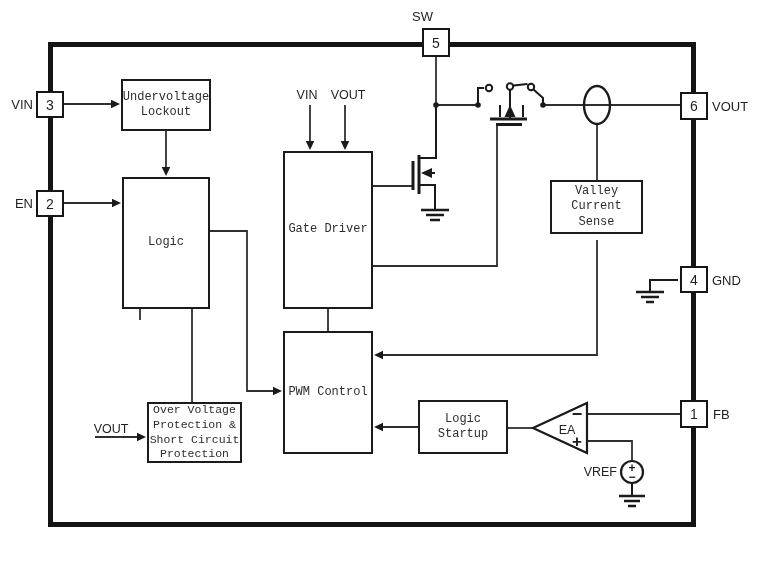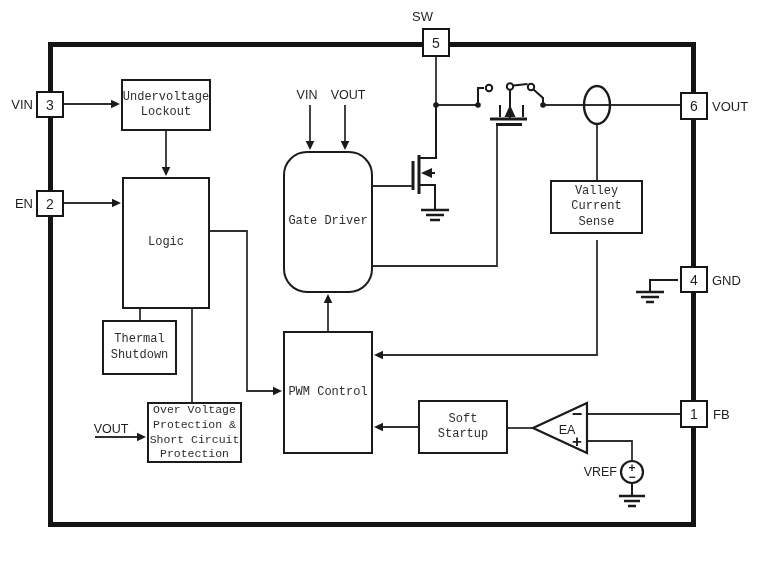--- a/index.html
+++ b/index.html
@@ -134,47 +134,43 @@
 
   <div class="block" style="left:121px;top:79px;width:90px;height:52px;">
     <div>Undervoltage</div>
     <div>Lockout</div>
   </div>
 
   <div class="block" style="left:122px;top:177px;width:88px;height:132px;">
     <div>Logic</div>
   </div>
 
-  <div class="block" style="left:102px;top:320px;width:75px;height:55px;">
-    <div>Thermal</div>
-    <div>Shutdown</div>
-  </div>
 
   <div class="block small" style="left:147px;top:402px;width:95px;height:61px;">
     <div>Over Voltage</div>
     <div>Protection &amp;</div>
     <div>Short Circuit</div>
     <div>Protection</div>
   </div>
 
-  <div class="block" style="left:283px;top:151px;width:90px;height:142px;border-radius:24px;">
+  <div class="block" style="left:283px;top:151px;width:90px;height:158px;">
     <div>Gate Driver</div>
   </div>
 
   <div class="block" style="left:283px;top:331px;width:90px;height:123px;">
     <div>PWM Control</div>
   </div>
 
   <div class="block" style="left:550px;top:180px;width:93px;height:54px;">
     <div>Valley Current</div>
     <div>Sense</div>
   </div>
 
   <div class="block" style="left:418px;top:400px;width:90px;height:54px;">
-    <div>Soft Startup</div>
+    <div>Logic Startup</div>
   </div>
 
   <div class="pin" style="left:422px;top:28px;width:28px;height:29px;">
     <span>5</span>
   </div>
   <div class="pin" style="left:36px;top:91px;width:28px;height:27px;">
     <span>3</span>
   </div>
   <div class="pin" style="left:36px;top:190px;width:28px;height:27px;">
     <span>2</span>

